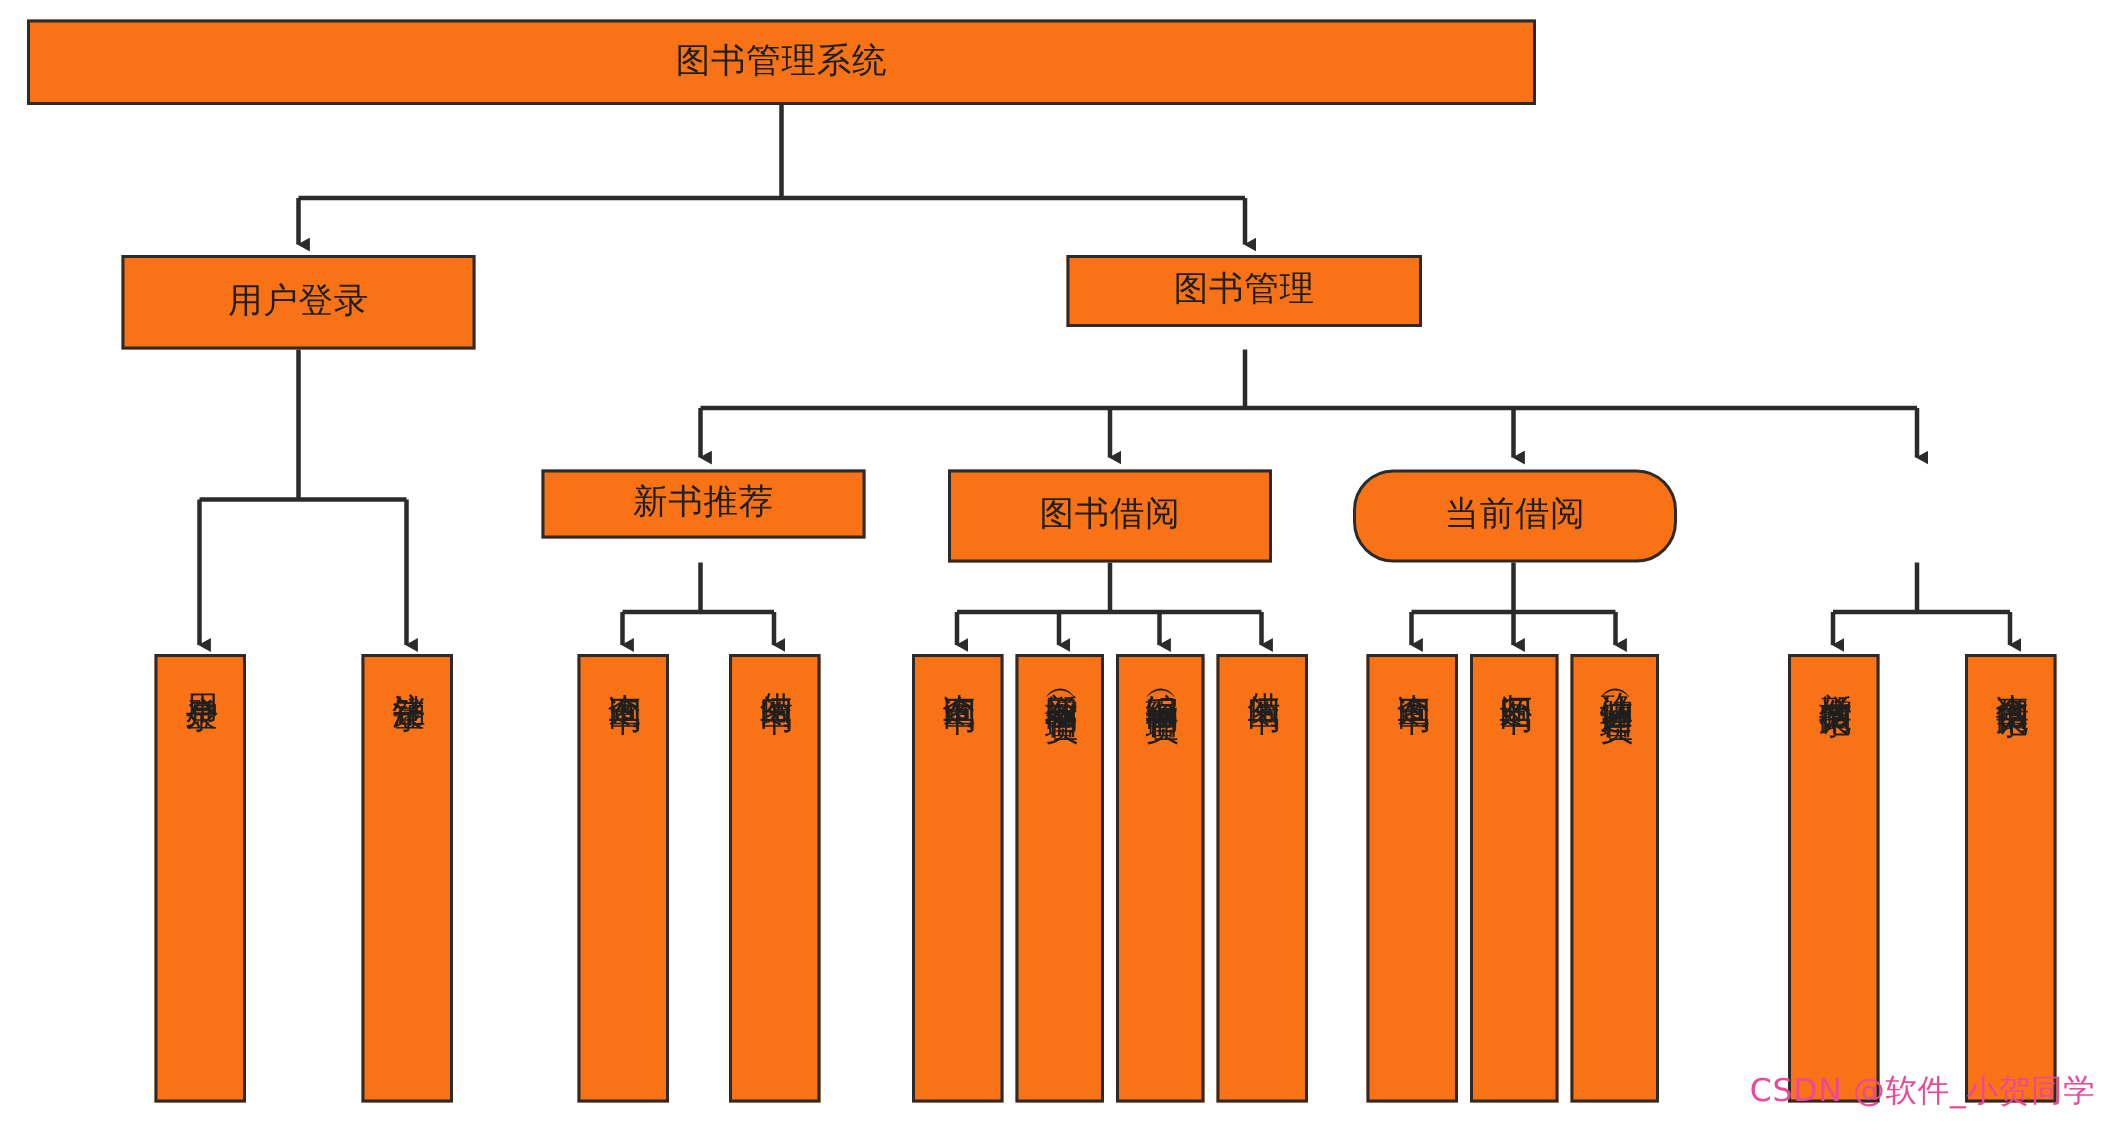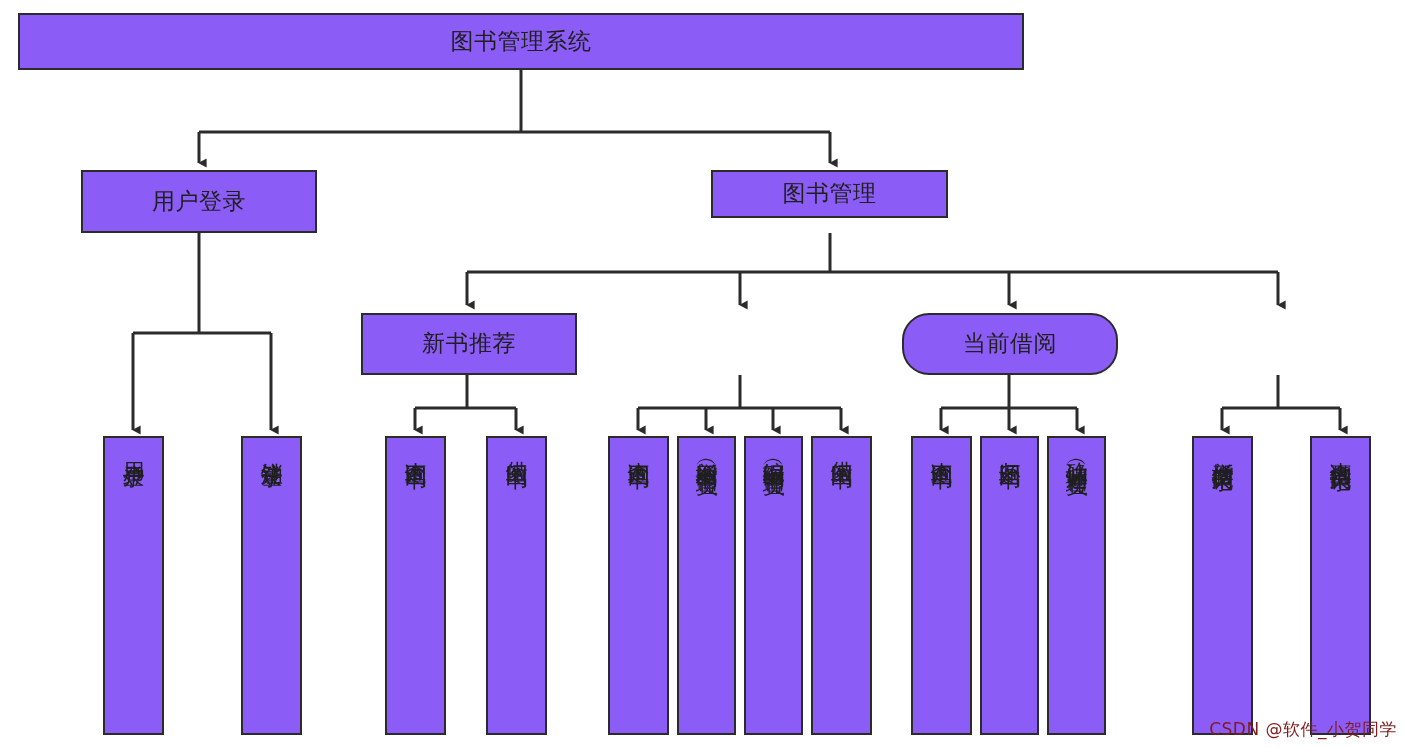--- a/index.html
+++ b/index.html
@@ -22,21 +22,21 @@
     position: absolute;
     left: 0;
     top: 0;
     width: 1405px;
     height: 747px;
     pointer-events: none;
   }
   .node {
     position: absolute;
     box-sizing: border-box;
-    background: #8b5cf6;
+    background: #f97316;
     border: 2px solid #2b2b2b;
     display: flex;
     align-items: center;
     justify-content: center;
     z-index: 2;
   }
   .node .node-label {
     color: #1f1f1f;
     text-align: center;
     line-height: 1.18;
@@ -63,22 +63,22 @@
     white-space: nowrap;
     max-height: 292px;
   }
   .node.vertical.tall-label .node-label {
     max-height: 292px;
   }
   #watermark {
     position: absolute;
     right: 8px;
     bottom: 6px;
-    font-size: 17px;
-    color: #7f1d1d;
+    font-size: 21px;
+    color: #ec4899;
     letter-spacing: 0.5px;
     z-index: 5;
     white-space: nowrap;
   }
 </style>
 </head>
 <body>
 
 <div id="diagram-root">
 
@@ -137,22 +137,25 @@
     <span class="node-label">图书管理系统</span>
   </div>
 
   <div class="node horizontal" style="left:81px; top:170px; width:236px; height:63px;">
     <span class="node-label">用户登录</span>
   </div>
   <div class="node horizontal" style="left:711px; top:170px; width:237px; height:48px;">
     <span class="node-label">图书管理</span>
   </div>
 
-  <div class="node horizontal" style="left:361px; top:313px; width:216px; height:62px;justify-content:center;">
+  <div class="node horizontal" style="left:361px; top:313px; width:216px; height:46px;justify-content:center;">
     <span class="node-label">新书推荐</span>
+  </div>
+  <div class="node horizontal" style="left:632px; top:313px; width:216px; height:62px;">
+    <span class="node-label">图书借阅</span>
   </div>
   <div class="node horizontal" style="left:902px; top:313px; width:216px; height:62px;border-radius:27px;">
     <span class="node-label">当前借阅</span>
   </div>
 
   <div class="node vertical" style="left:103px; top:436px; width:61px; height:299px;">
     <span class="node-label">用户登录</span>
   </div>
   <div class="node vertical" style="left:241px; top:436px; width:61px; height:299px;">
     <span class="node-label">注销登录</span>

